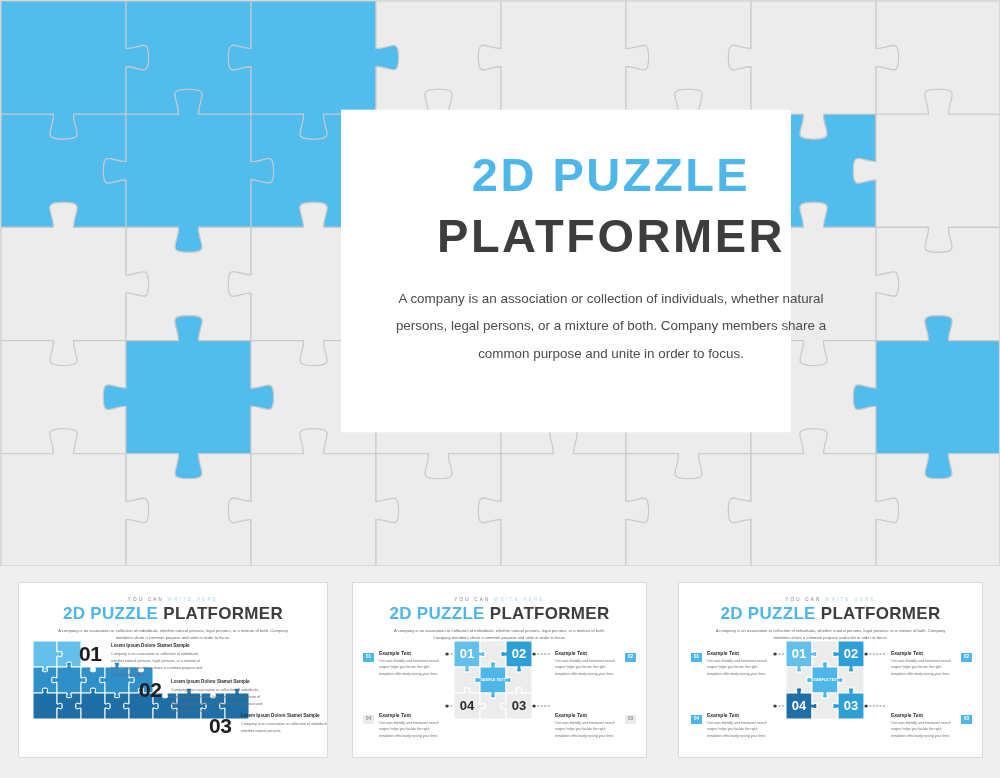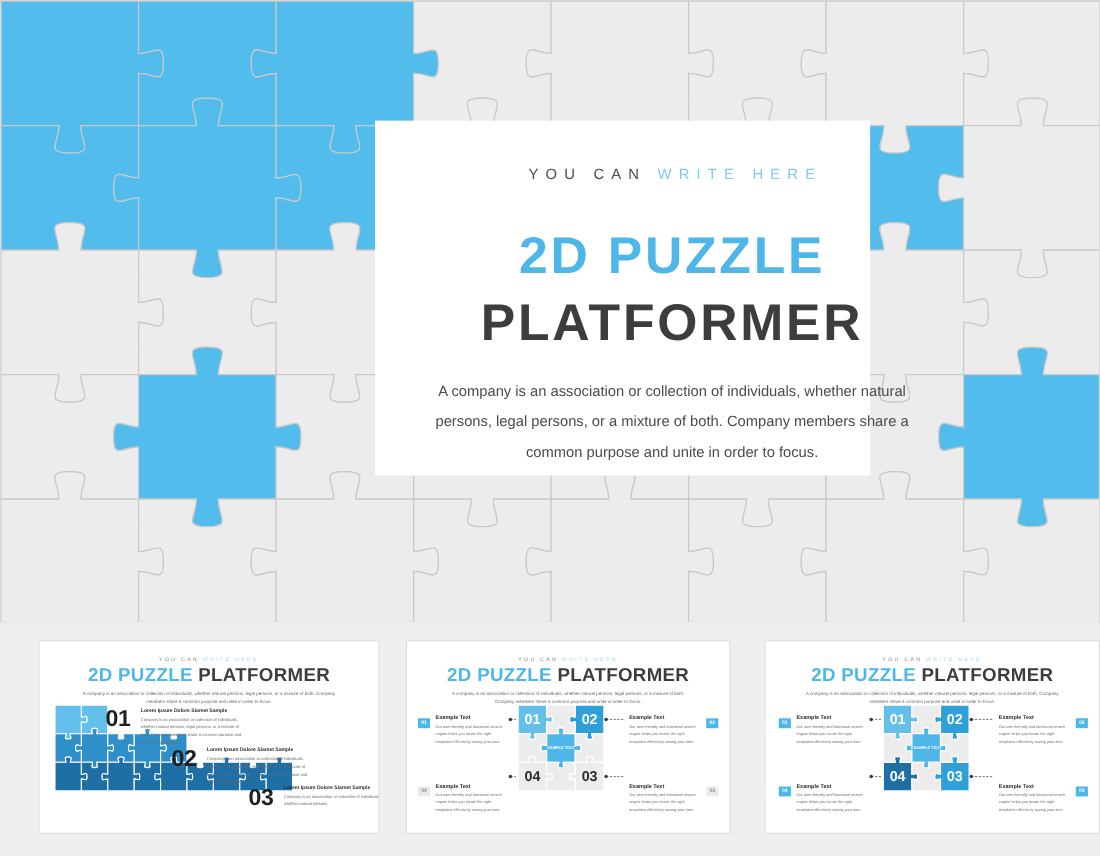--- a/index.html
+++ b/index.html
@@ -36,21 +36,21 @@
     font-size:47px;font-weight:700;color:#3d3d3d;letter-spacing:2.5px;
     margin:0 0 26px 0;line-height:1;
   }
   #body-copy{
     font-size:13.4px;color:#4a4a4a;line-height:2.05;
     margin:0 auto;width:470px;
   }
 
   
   #thumb-strip{
-    position:absolute;left:17px;top:574px;width:836px;height:204px;
+    position:absolute;left:0;top:574px;width:836px;height:204px;
   }
   .thumb{
     position:absolute;top:8px;height:176px;
     background:#ffffff;border:1px solid #dcdcdc;box-sizing:border-box;
     overflow:hidden;
   }
   #thumb-1{left:18px;width:310px;}
   #thumb-2{left:352px;width:295px;}
   #thumb-3{left:678px;width:305px;}
 
@@ -136,24 +136,20 @@
       <path d="M250 452.8 L302.5 452.8 C302.5 436.55 289.5 427.8 312.5 427.8 C335.5 427.8 322.5 436.55 322.5 452.8 L375 452.8 L375 500.344 C389.716 500.344 397.64 488.5712 397.64 509.4 C397.64 530.2288 389.716 518.456 375 518.456 L375 566 L250 566 L250 518.456 C235.284 518.456 227.36 530.2288 227.36 509.4 C227.36 488.5712 235.284 500.344 250 500.344 L250 452.8 Z" fill="#ececec" stroke="#c9c9c9" stroke-width="1.1"></path>
       <path d="M375 452.8 L427.5 452.8 C427.5 469.05 414.5 477.8 437.5 477.8 C460.5 477.8 447.5 469.05 447.5 452.8 L500 452.8 L500 500.344 C485.284 500.344 477.36 488.5712 477.36 509.4 C477.36 530.2288 485.284 518.456 500 518.456 L500 566 L375 566 L375 518.456 C389.716 518.456 397.64 530.2288 397.64 509.4 C397.64 488.5712 389.716 500.344 375 500.344 L375 452.8 Z" fill="#ececec" stroke="#c9c9c9" stroke-width="1.1"></path>
       <path d="M500 452.8 L552.5 452.8 C552.5 436.55 539.5 427.8 562.5 427.8 C585.5 427.8 572.5 436.55 572.5 452.8 L625 452.8 L625 500.344 C639.716 500.344 647.64 488.5712 647.64 509.4 C647.64 530.2288 639.716 518.456 625 518.456 L625 566 L500 566 L500 518.456 C485.284 518.456 477.36 530.2288 477.36 509.4 C477.36 488.5712 485.284 500.344 500 500.344 L500 452.8 Z" fill="#ececec" stroke="#c9c9c9" stroke-width="1.1"></path>
       <path d="M625 452.8 L677.5 452.8 C677.5 469.05 664.5 477.8 687.5 477.8 C710.5 477.8 697.5 469.05 697.5 452.8 L750 452.8 L750 500.344 C735.284 500.344 727.36 488.5712 727.36 509.4 C727.36 530.2288 735.284 518.456 750 518.456 L750 566 L625 566 L625 518.456 C639.716 518.456 647.64 530.2288 647.64 509.4 C647.64 488.5712 639.716 500.344 625 500.344 L625 452.8 Z" fill="#ececec" stroke="#c9c9c9" stroke-width="1.1"></path>
       <path d="M750 452.8 L802.5 452.8 C802.5 436.55 789.5 427.8 812.5 427.8 C835.5 427.8 822.5 436.55 822.5 452.8 L875 452.8 L875 500.344 C889.716 500.344 897.64 488.5712 897.64 509.4 C897.64 530.2288 889.716 518.456 875 518.456 L875 566 L750 566 L750 518.456 C735.284 518.456 727.36 530.2288 727.36 509.4 C727.36 488.5712 735.284 500.344 750 500.344 L750 452.8 Z" fill="#ececec" stroke="#c9c9c9" stroke-width="1.1"></path>
       <path d="M875 452.8 L927.5 452.8 C927.5 469.05 914.5 477.8 937.5 477.8 C960.5 477.8 947.5 469.05 947.5 452.8 L1000 452.8 L1000 566 L875 566 L875 518.456 C889.716 518.456 897.64 530.2288 897.64 509.4 C897.64 488.5712 889.716 500.344 875 500.344 L875 452.8 Z" fill="#ececec" stroke="#c9c9c9" stroke-width="1.1"></path>
       <rect x="340" y="108.672" width="450" height="322.62" fill="#ffffff"></rect>
     </svg>
 
   <div id="center-text">
-    <div id="eyebrow">
-      <span class="dark">YOU CAN</span>
-      <span class="blue">WRITE HERE</span>
-    </div>
     <div id="title-main">2D PUZZLE</div>
     <div id="title-sub">PLATFORMER</div>
     <div id="body-copy">A company is an association or collection of individuals, whether natural persons, legal persons, or a mixture of both. Company members share a common purpose and unite in order to focus.</div>
   </div>
 </div>
 
 <div id="thumb-strip">
 
   <div class="thumb" id="thumb-1">
     <div class="t-eyebrow">

